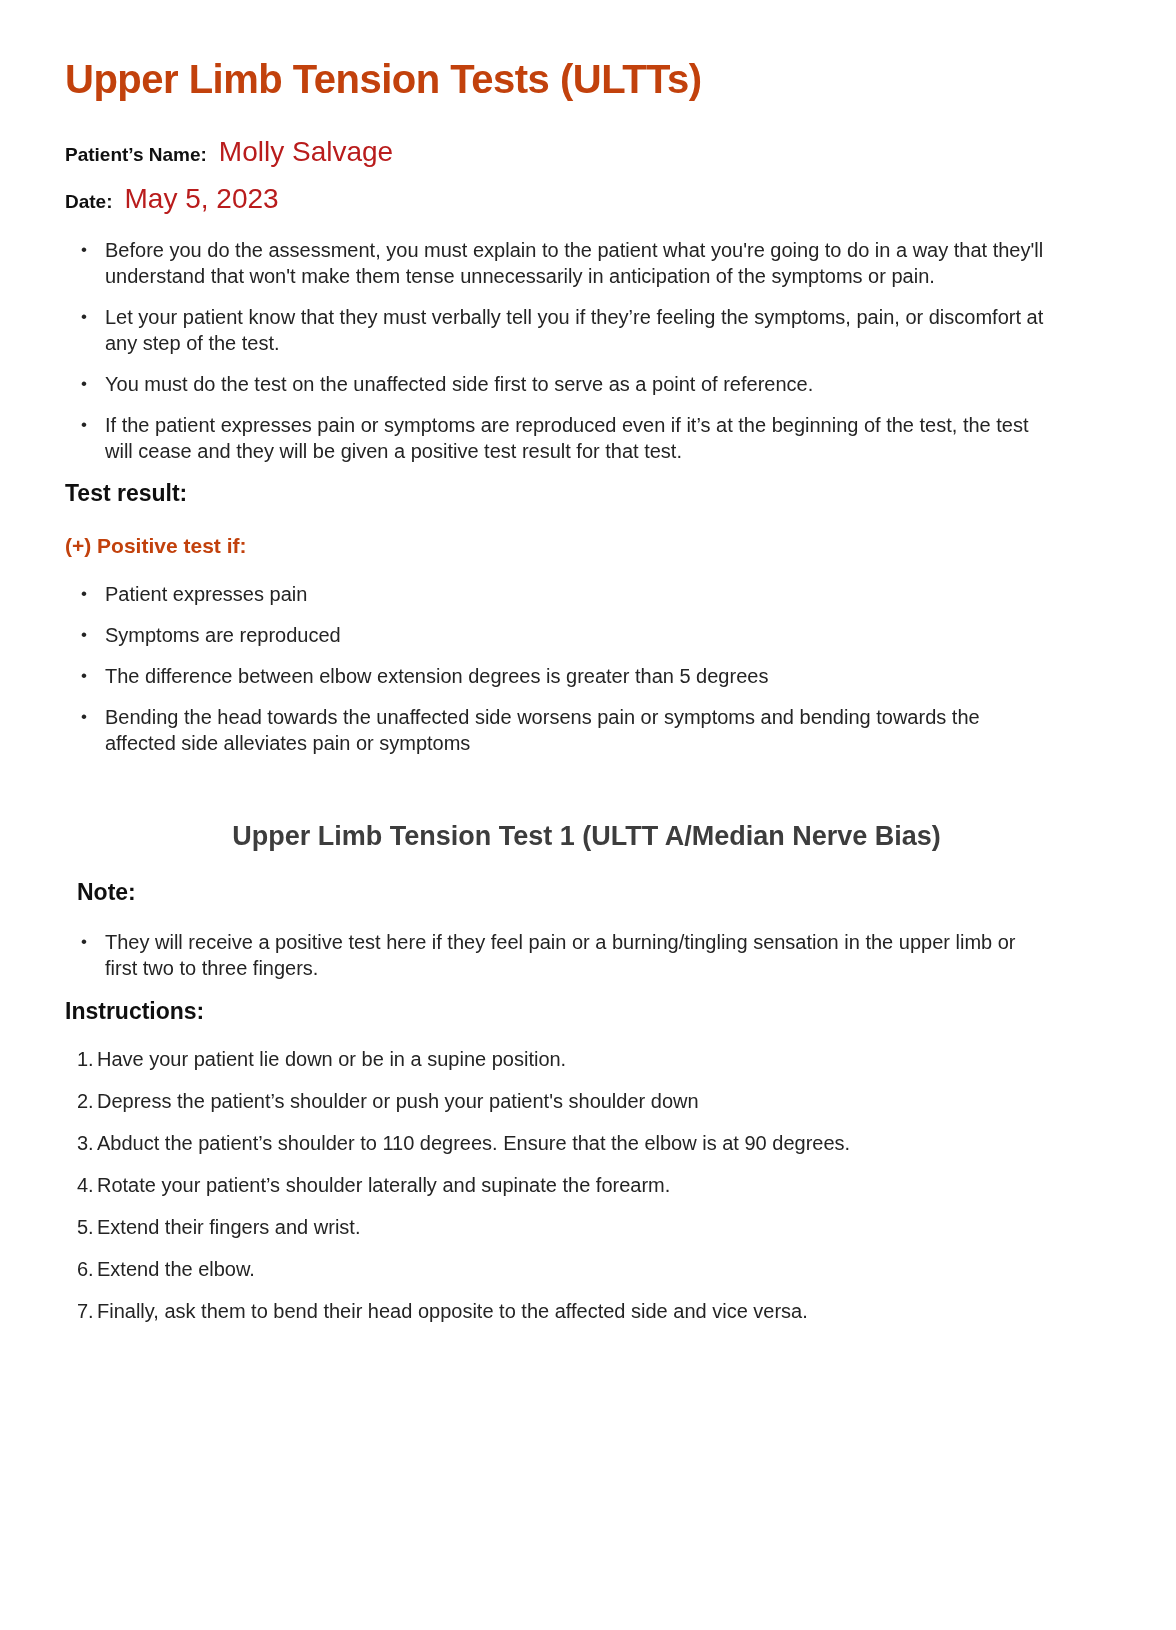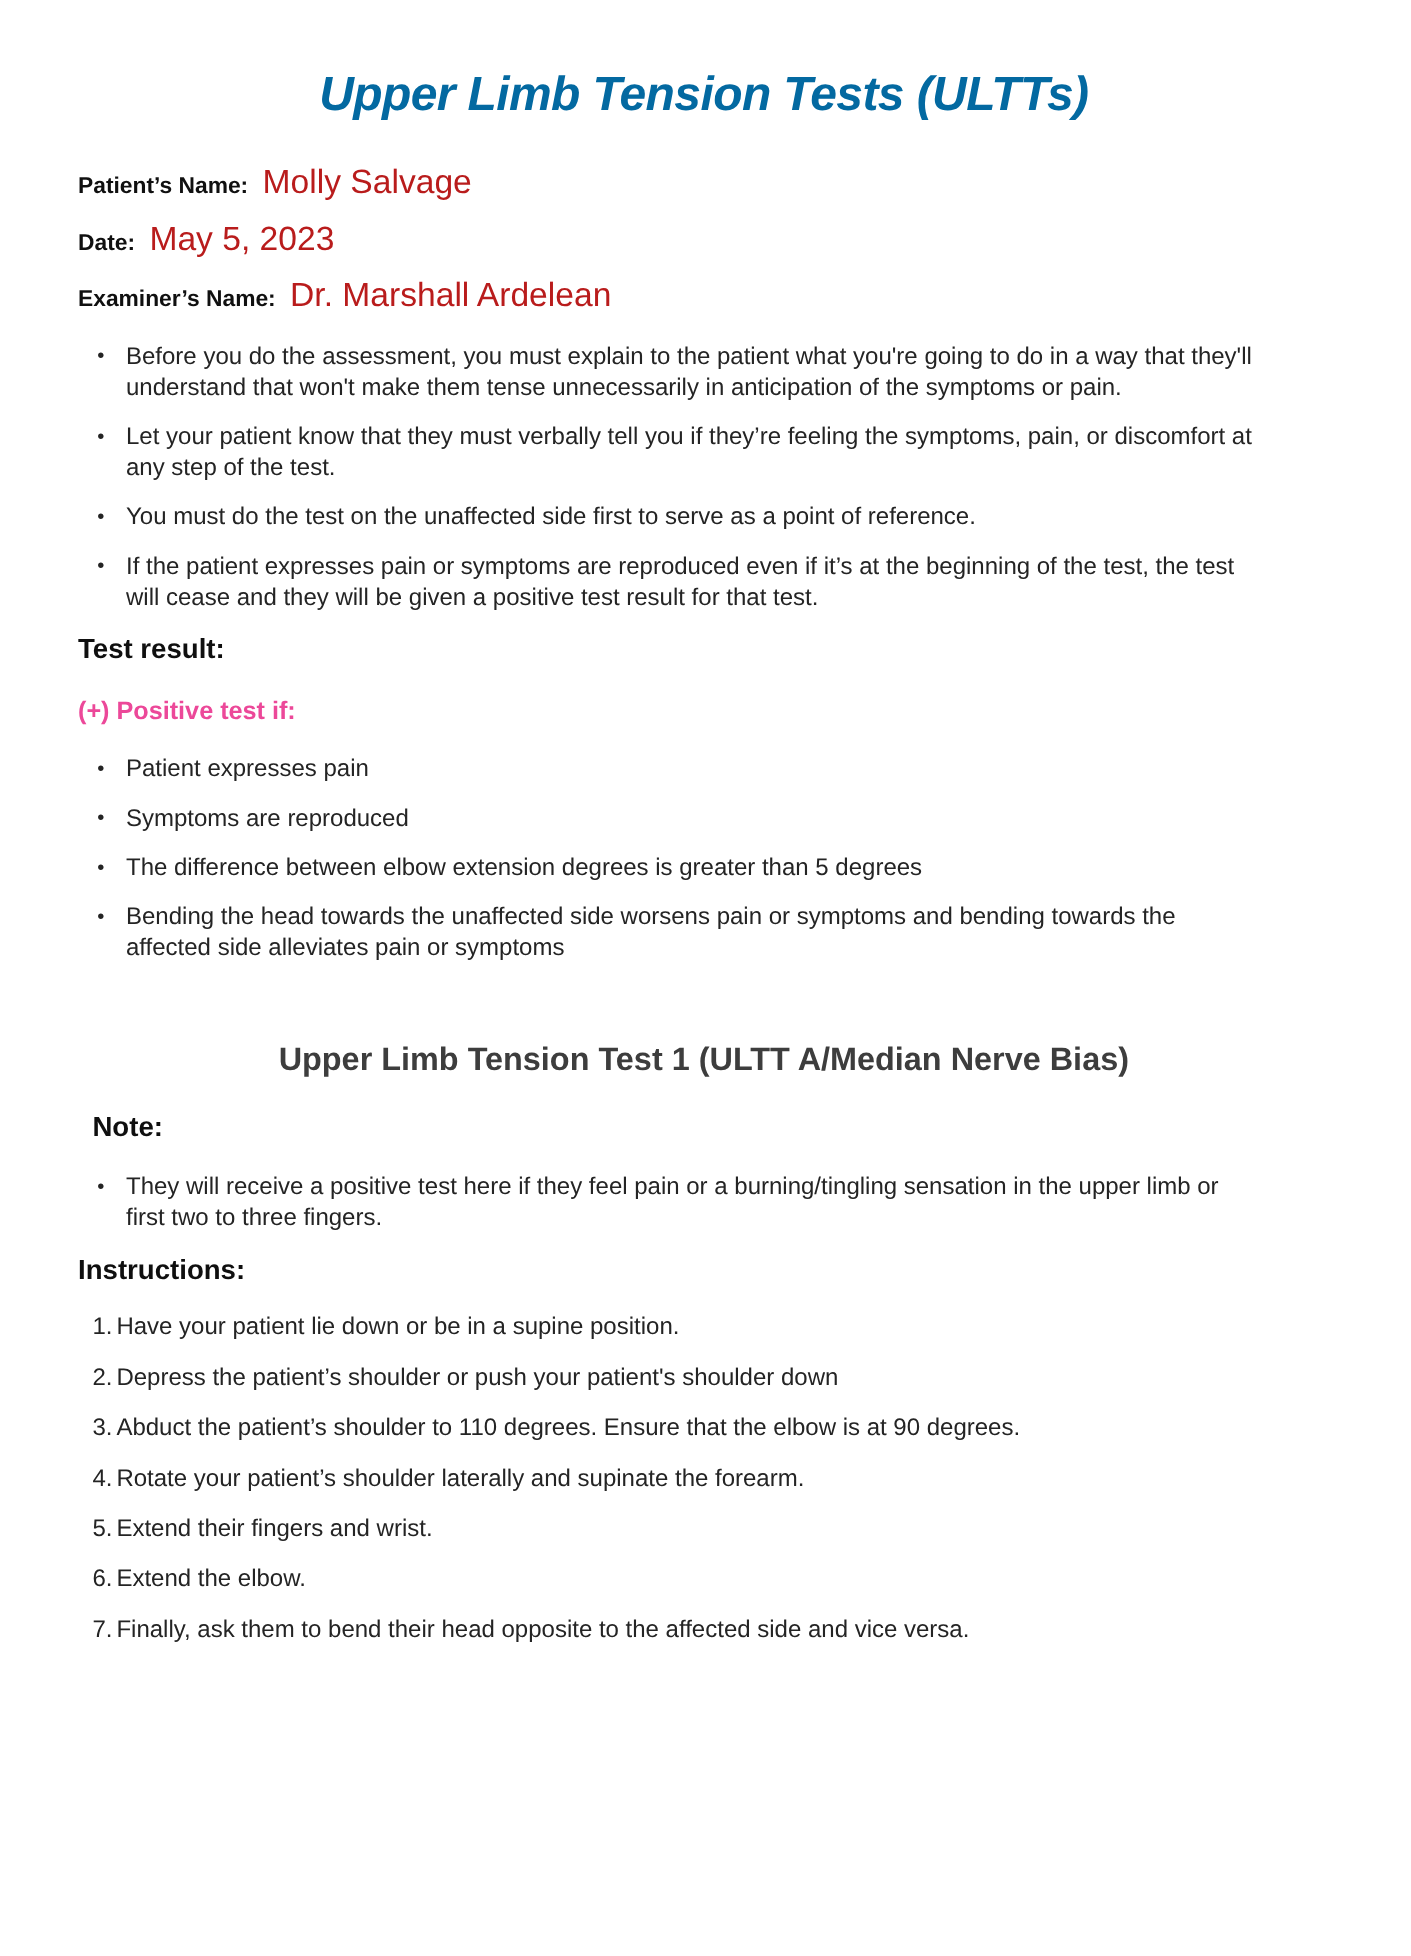--- a/index.html
+++ b/index.html
@@ -15,25 +15,23 @@
     box-sizing: border-box;
     padding: 48px 68px 60px 65px;
     font-family: "Liberation Sans", sans-serif;
     color: #222222;
     overflow: hidden;
   }
   .doc-title {
     font-size: 40px;
     line-height: 46px;
     font-weight: 700;
-    text-align: center;
-    color: #0369a1;
+    color: #c2410c;
     letter-spacing: -0.5px;
     margin: 8px 0 34px 0;
-    font-style: italic;
   }
   .field-row {
     margin: 0 0 15px 0;
     display: flex;
     align-items: baseline;
   }
   .field-label {
     font-size: 19px;
     font-weight: 700;
     color: #101010;
@@ -51,21 +49,21 @@
     color: #0f0f0f;
     margin: 46px 0 0 0;
   }
   .block-heading.tight-top { margin-top: 10px; }
   .block-heading.mid-top { margin-top: 22px; margin-left: 12px; }
   .block-heading.small-top { margin-top: 16px; }
   .sub-heading {
     font-size: 21px;
     line-height: 27px;
     font-weight: 700;
-    color: #ec4899;
+    color: #c2410c;
     margin: 24px 0 0 0;
   }
   .section-title {
     font-size: 27px;
     line-height: 40px;
     font-weight: 700;
     text-align: center;
     color: #3d3d3d;
     margin: 60px 0 0 0;
   }
@@ -126,24 +124,20 @@
   <h1 class="doc-title">Upper Limb Tension Tests (ULTTs)</h1>
 
   <div class="field-row">
     <span class="field-label">Patient’s Name:</span>
     <span class="field-value">Molly Salvage</span>
   </div>
   <div class="field-row">
     <span class="field-label">Date:</span>
     <span class="field-value">May 5, 2023</span>
   </div>
-  <div class="field-row">
-    <span class="field-label">Examiner’s Name:</span>
-    <span class="field-value">Dr. Marshall Ardelean</span>
-  </div>
 
   <ul class="bullets">
     <li>
       <span class="marker">•</span>
       <span class="text">Before you do the assessment, you must explain to the patient what you're going to do in a way that they'll understand that won't make them tense unnecessarily in anticipation of the symptoms or pain.</span>
     </li>
     <li>
       <span class="marker">•</span>
       <span class="text">Let your patient know that they must verbally tell you if they’re feeling the symptoms, pain, or discomfort at any step of the test.</span>
     </li>

